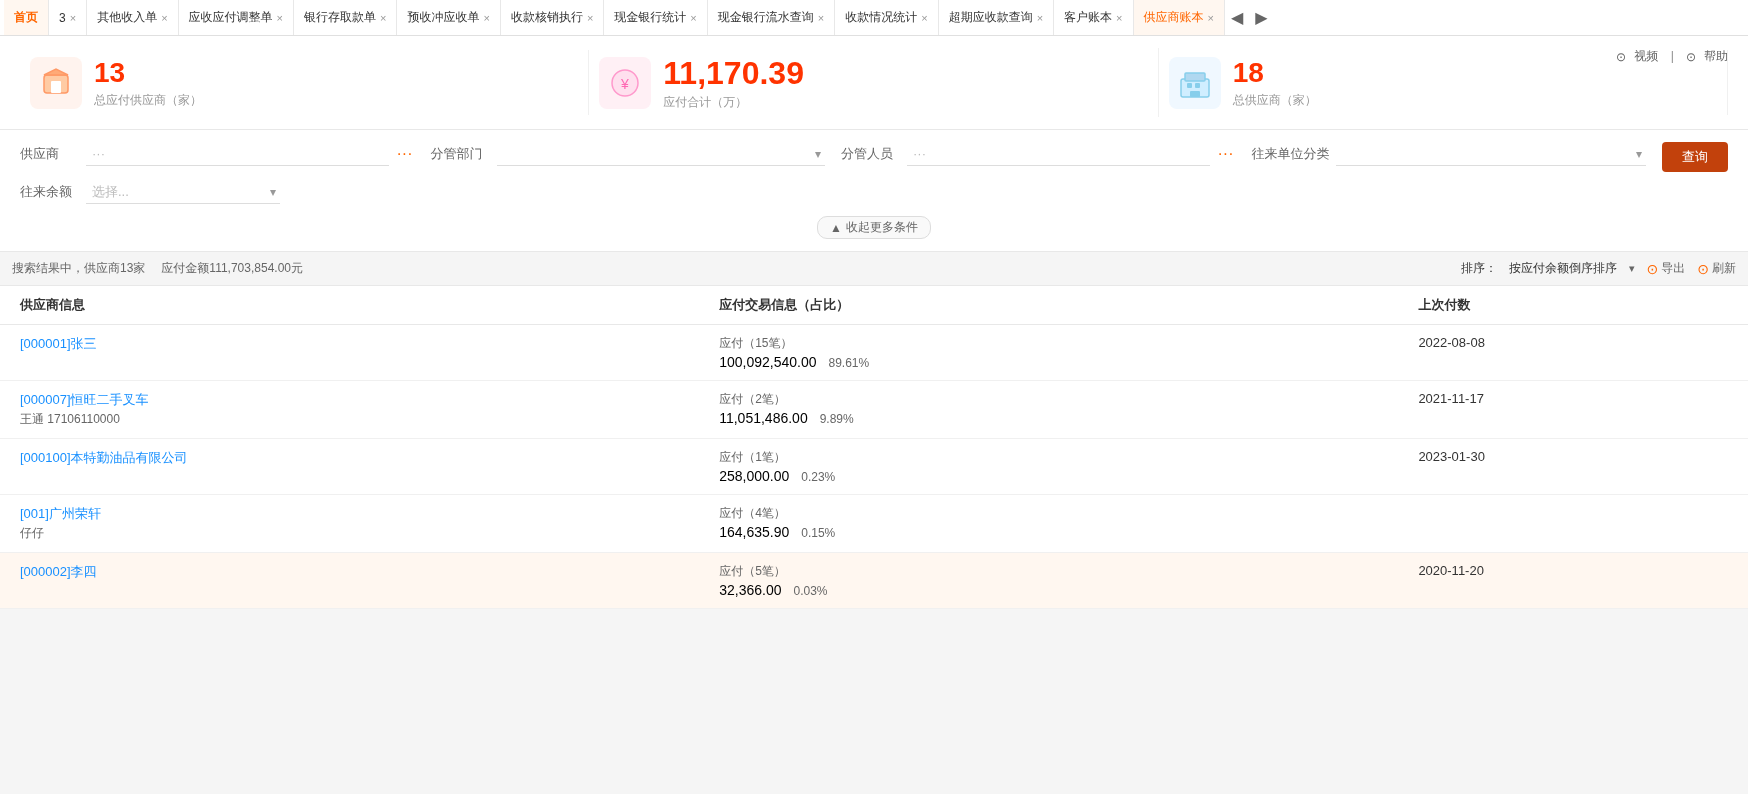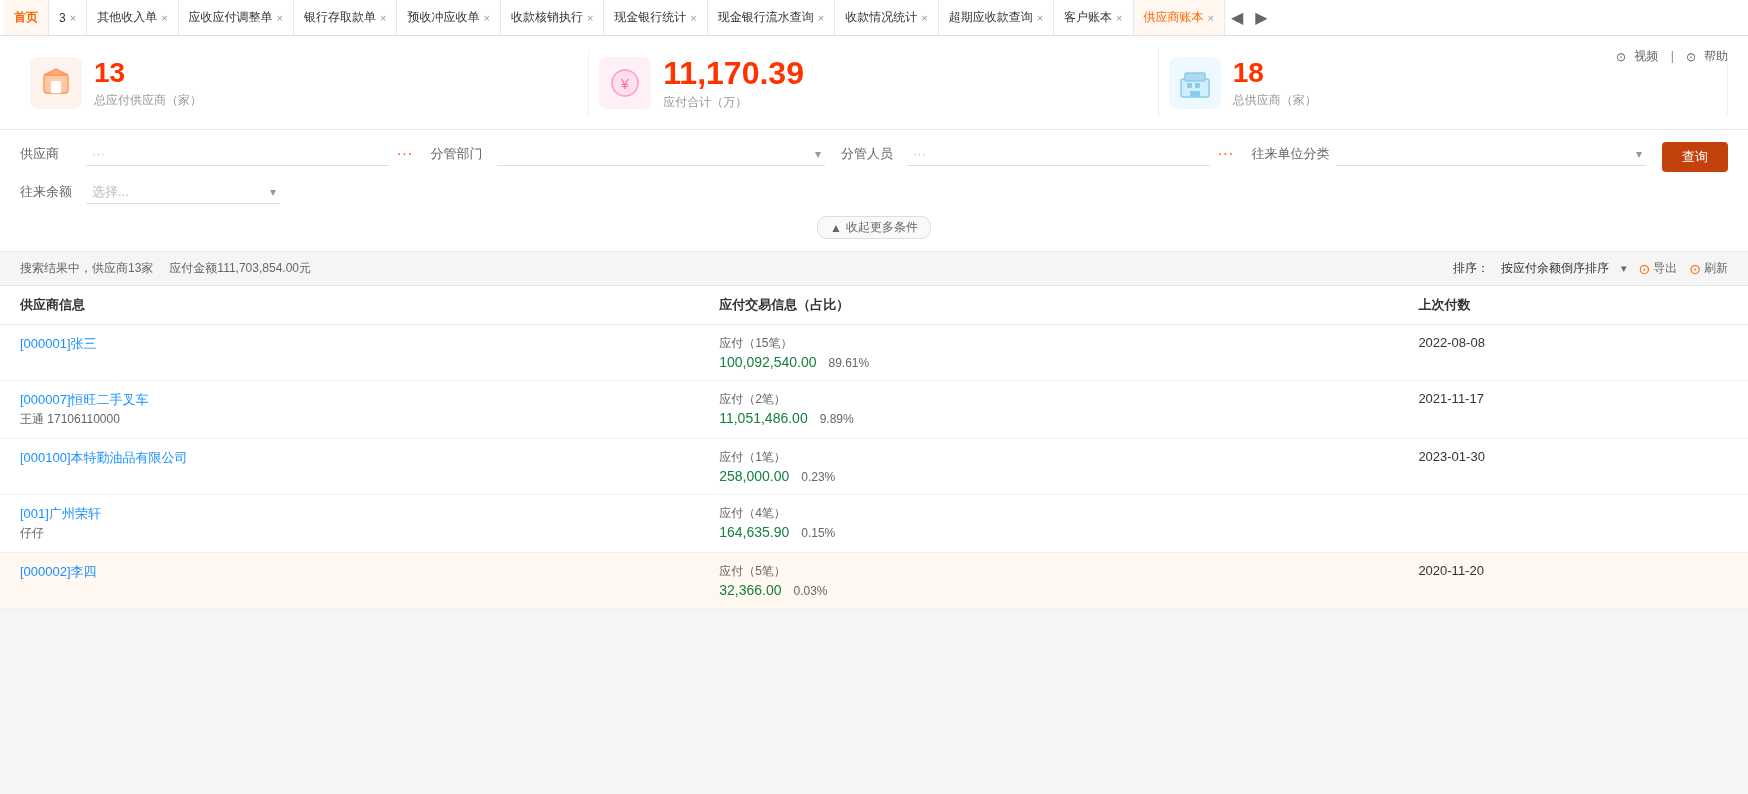--- a/index.html
+++ b/index.html
@@ -178,21 +178,21 @@
       border: 1px solid #ddd;
       border-radius: 10px;
       background: #f9f9f9;
     }
 
     
     .result-bar {
       display: flex;
       align-items: center;
       justify-content: space-between;
-      padding: 8px 20px;
+      padding: 8px 12px;
       background: #f5f5f5;
       border-bottom: 1px solid #e8e8e8;
       font-size: 12px;
       color: #666;
       gap: 20px;
     }
     .result-bar .result-info { display: flex; gap: 16px; }
     .result-bar .actions { display: flex; align-items: center; gap: 12px; }
     .result-bar .sort-label { color: #333; font-size: 12px; }
     .action-btn {
@@ -230,21 +230,21 @@
     }
     .supplier-link {
       color: #1890ff;
       cursor: pointer;
       font-size: 13px;
     }
     .supplier-sub { font-size: 12px; color: #666; margin-top: 2px; }
     .tx-label { font-size: 12px; color: #666; }
     .tx-amount {
       font-size: 14px;
-      color: #15803d;
+      color: #000000;
       font-weight: 500;
       margin-top: 2px;
     }
     .tx-pct { font-size: 12px; color: #666; margin-left: 12px; }
     .last-pay { font-size: 13px; color: #333; }
     .table-wrap {
       background: #fff;
       overflow-x: auto;
     }
   </style>

